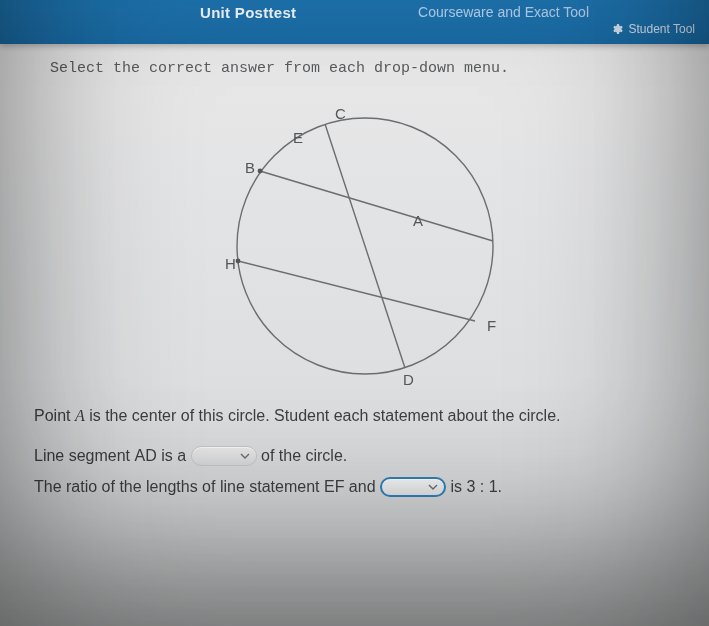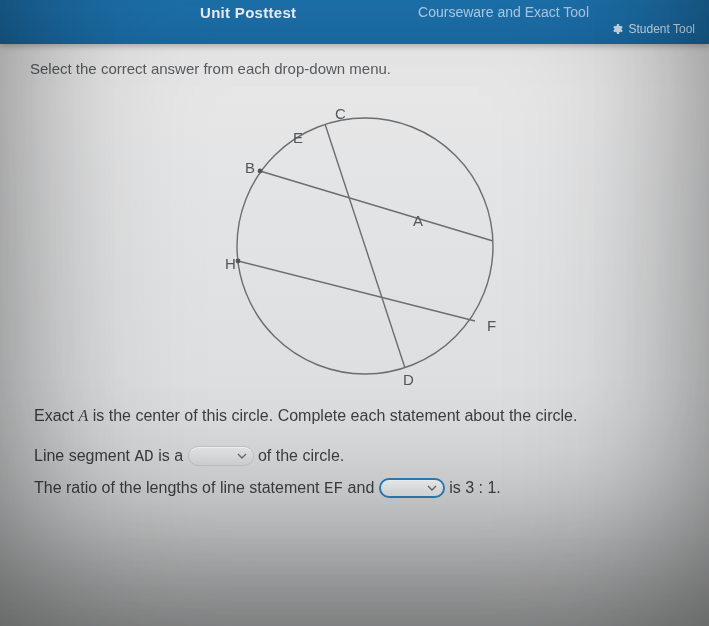--- a/index.html
+++ b/index.html
@@ -54,39 +54,40 @@
     display: flex;
     align-items: center;
     gap: 6px;
     opacity: .9;
     cursor: pointer;
   }
   .gear {
     width: 12px; height: 12px; display: inline-block;
   }
   .instruction {
-    padding: 16px 24px 8px 30px;
+    padding: 16px 24px 8px 50px;
     font-size: 15px;
     color: #595b5d;
+    font-family: Liberation Mono, monospace;
   }
   .figure-wrap {
     width: 100%;
     display: flex;
     justify-content: center;
     padding-top: 6px;
   }
   svg.circle-fig { display: block; }
   .content {
     padding: 10px 34px 0 34px;
     font-size: 16px;
     color: #3c3e40;
     line-height: 1.9;
   }
   .content p.lead { margin-bottom: 10px; }
-  .mathrm { font-family: Liberation Mono, monospace; }
+  .mathrm { font-family: Liberation Sans, sans-serif; }
   .mathit { font-family: "Times New Roman", Times, serif; font-style: italic; }
   .dd {
     display: inline-flex;
     align-items: center;
     justify-content: flex-end;
     min-width: 66px;
     height: 20px;
     padding: 0 6px 0 10px;
     border-radius: 10px;
     background: linear-gradient(180deg, #e7e7e8, #d4d5d6);
@@ -144,21 +145,21 @@
     </g>
     <g fill="#555">
       <circle cx="85" cy="80" r="2.4"></circle>
       <circle cx="63" cy="170" r="2.4"></circle>
     </g>
   </svg>
 </div>
 
 <div class="content">
   <p class="lead">
-    <span>Exact </span><span class="mathit">A</span><span> is the center of this circle. Complete each statement about the circle.</span>
+    <span>Point </span><span class="mathit">A</span><span> is the center of this circle. Student each statement about the circle.</span>
   </p>
 
   <div class="row">
     <span>Line segment </span><span class="mathrm">AD</span><span> is a </span><span class="dd">
         <svg class="chev" viewBox="0 0 10 10">
           <path d="M1 3 L5 7 L9 3" stroke="#6a6c6e" stroke-width="1.4" fill="none"></path>
         </svg>
       </span><span> of the circle.</span>
   </div>
 

